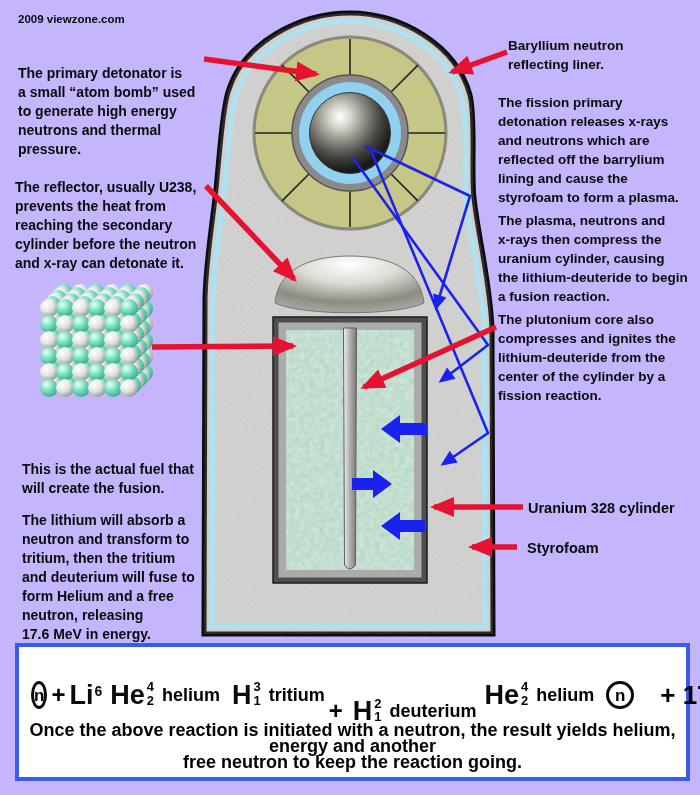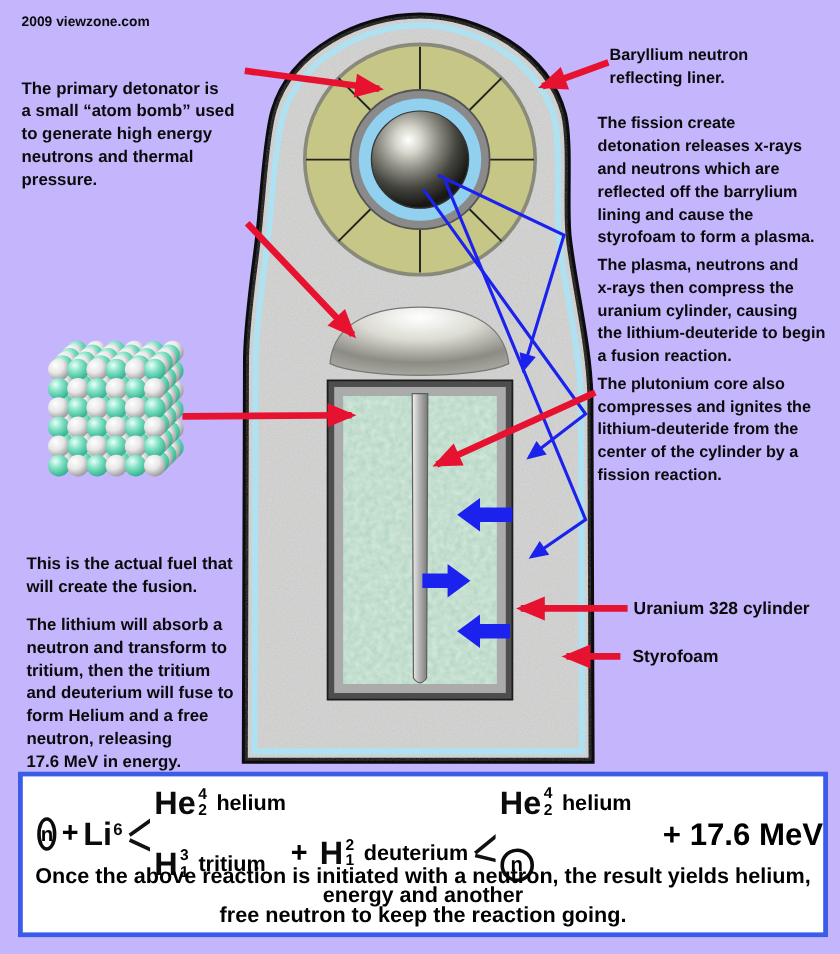--- a/index.html
+++ b/index.html
@@ -34,21 +34,21 @@
   .eq-big{font-size:27px;font-weight:bold;color:#0b0b0b;line-height:1;}
   .eq-plus{font-size:24px;font-weight:bold;line-height:1;}
   .eq-word{font-size:18px;font-weight:bold;margin-left:8px;}
   .eq-sup{font-size:14px;font-weight:bold;vertical-align:8px;margin-left:1px;}
   .stack{display:inline-flex;flex-direction:column;font-size:13px;font-weight:bold;
          line-height:1.05;margin-left:2px;transform:translateY(-1px);}
   .ncircle{display:inline-flex;align-items:center;justify-content:center;
            width:22px;height:22px;border:3px solid #0b0b0b;border-radius:50%;
            font-size:17px;font-weight:bold;line-height:1;}
   .atom{display:inline-flex;align-items:center;}
-  .fork-col{display:flex;flex-direction:column;gap:24px;}
+  .fork-col{display:flex;flex-direction:row;gap:12px;}
   .fork-row{display:flex;align-items:center;}
   .deu-group{display:flex;align-items:center;align-self:flex-end;margin-bottom:12px;}
   .mev{font-size:26px;font-weight:bold;margin-left:22px;white-space:nowrap;}
   #eq-caption{position:absolute;left:0;right:0;bottom:7px;text-align:center;
               font-size:18px;line-height:16px;font-weight:bold;white-space:pre-line;}
 </style>
 </head>
 <body>
 
 <div id="stage">
@@ -381,32 +381,37 @@
         <circle cx="129" cy="388" r="9" fill="url(#ballW)"></circle>
       </g>
 </svg>
 
 <div class="tb small" id="credit">2009 viewzone.com</div>
 <div class="tb left" id="txt-primary">The primary detonator is
 a small “atom bomb” used
 to generate high energy
 neutrons and thermal
 pressure.</div>
+<div class="tb left" id="txt-reflector">The reflector, usually U238,
+prevents the heat from
+reaching the secondary
+cylinder before the neutron
+and x-ray can detonate it.</div>
 <div class="tb left" id="txt-fuel">This is the actual fuel that
 will create the fusion.</div>
 <div class="tb left" id="txt-process">The lithium will absorb a
 neutron and transform to
 tritium, then the tritium
 and deuterium will fuse to
 form Helium and a free
 neutron, releasing
 17.6 MeV in energy.</div>
 <div class="tb right" id="txt-beryllium">Baryllium neutron
 reflecting liner.</div>
-<div class="tb right" id="txt-fission">The fission create
+<div class="tb right" id="txt-fission">The fission primary
 detonation releases x-rays
 and neutrons which are
 reflected off the barrylium
 lining and cause the
 styrofoam to form a plasma.</div>
 <div class="tb right" id="txt-plasma">The plasma, neutrons and
 x-rays then compress the
 uranium cylinder, causing
 the lithium-deuteride to begin
 a fusion reaction.</div>

